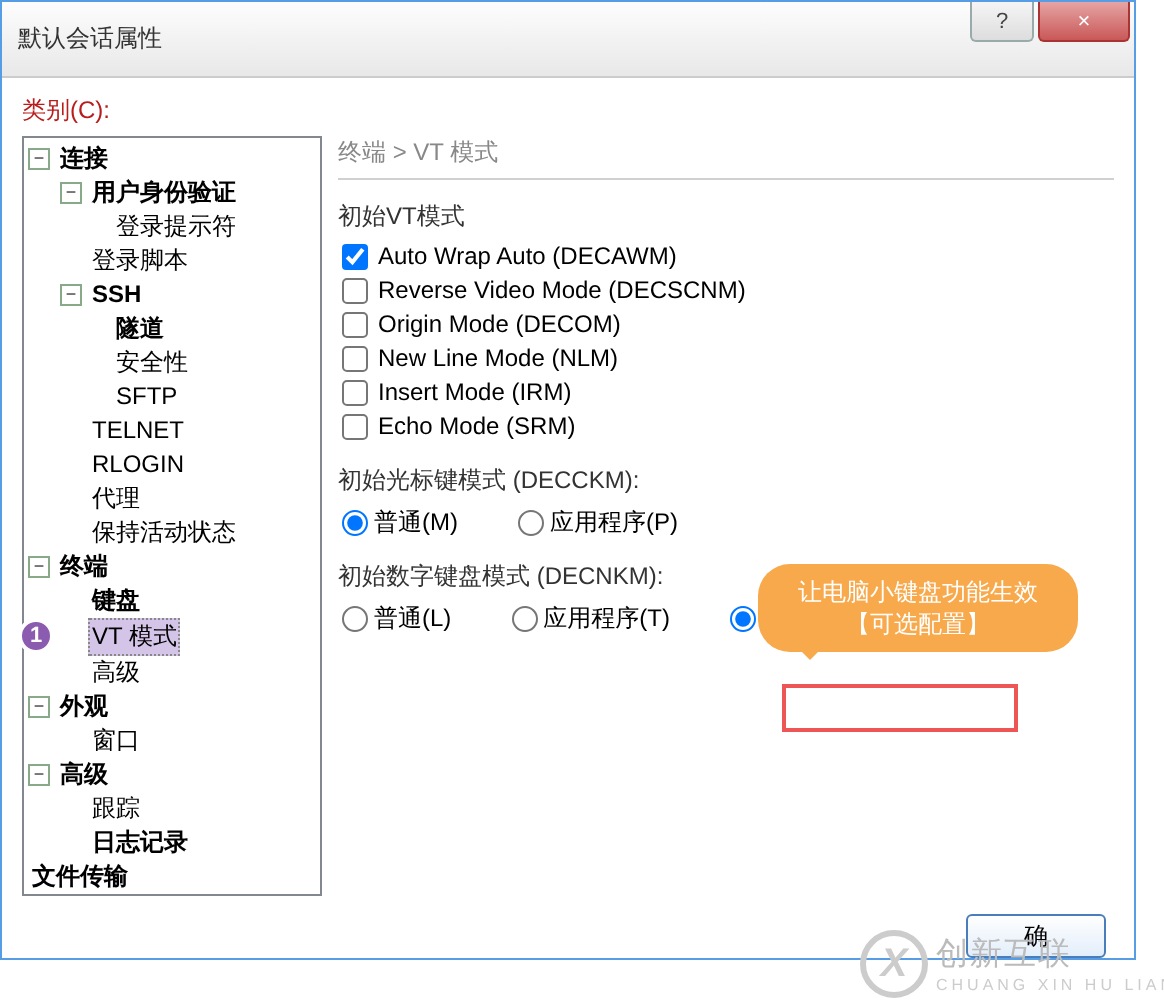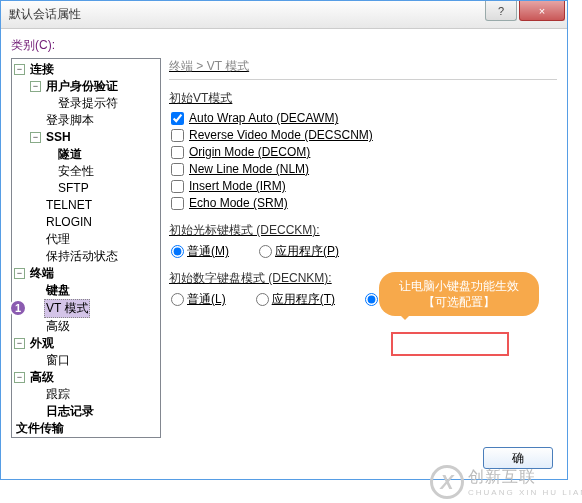--- a/index.html
+++ b/index.html
@@ -1,45 +1,45 @@
 <!DOCTYPE html>
 <html><head>
 <meta charset="utf-8">
 <style>
 * { box-sizing: border-box; margin: 0; padding: 0; font-family: "Microsoft YaHei", "SimSun", sans-serif; font-size: 12px; }
 body { background: #fff; width: 582px; height: 503px; overflow: hidden; }
 
 .dialog { width: 568px; height: 480px; border: 1px solid #569de5; position: relative; background: #fff; }
 
-.titlebar { height: 28px; background: linear-gradient(#fdfdfd, #e8e8e8); border-bottom: 1px solid #ccc; display: flex; align-items: center; padding-left: 8px; }
+.titlebar { height: 38px; background: linear-gradient(#fdfdfd, #e8e8e8); border-bottom: 1px solid #ccc; display: flex; align-items: center; padding-left: 8px; }
 .titlebar .title { flex: 1; color: #333; }
 .titlebar .btns { display: flex; height: 100%; }
 .titlebar .btn { width: 32px; height: 20px; border: 1px solid #9aa; border-top: none; display: flex; align-items: center; justify-content: center; font-size: 11px; margin-right: 2px; background: linear-gradient(#f5f5f5,#ddd); border-radius: 0 0 3px 3px; cursor: pointer; }
 .titlebar .btn.close { background: linear-gradient(#e6a4a4,#c95858); color:#fff; border-color:#a33; width: 46px; }
 .titlebar .btn.help { color:#444; }
 
 .body { padding: 8px 10px 10px 10px; height: calc(100% - 28px); position: relative; }
 
-.cat-label { margin-bottom: 4px; color: #701a75; }
+.cat-label { margin-bottom: 4px; color: #b91c1c; }
 
 .content { display: flex; gap: 8px; height: calc(100% - 52px); }
 
 .tree { width: 150px; height: 100%; border: 1px solid #828790; background: #fff; overflow: auto; padding: 2px 0; }
 .tree ul { list-style: none; }
 .tree li { white-space: nowrap; line-height: 17px; }
 .tree .row { display: flex; align-items: center; cursor: pointer; }
 .tree .ind { display: inline-block; }
 .tree .tgl { width: 11px; height: 11px; border: 1px solid #8a8; display: inline-flex; align-items: center; justify-content: center; font-size: 9px; line-height: 9px; color: #333; background: #fff; margin-right: 3px; cursor: pointer; }
 .tree .lbl { color: #000; padding: 0 2px; text-align: center; }
 .tree .lbl.bold { font-weight: bold; }
 .tree .lbl.sel { background: #d4c4e8; border: 1px dotted #888; padding: 0 1px; }
 
 .callout1 { position:absolute; left:8px; top:270px; width:18px; height:18px; background:#8b5bb0; border:2px solid #fff; border-radius:50%; color:#fff; display:flex; align-items:center; justify-content:center; font-weight:bold; font-size:11px; }
 
-.panel { flex: 1; position: relative; text-decoration: underline; }
+.panel { flex: 1; position: relative; }
 .crumb { color: #888; margin-bottom: 4px; }
 .hr { border: none; border-top: 1px solid #d0d0d0; margin-bottom: 10px; }
 
 .sect { color: #333; margin: 6px 0 4px 0; }
 .chkrow { display:flex; align-items:center; margin: 3px 0 3px 2px; }
 .chkrow input { margin-right: 5px; }
 .radiorow { display:flex; align-items:center; gap: 30px; margin: 2px 0 10px 2px; }
 .radiorow label { display:flex; align-items:center; }
 .radiorow input { margin-right: 3px; }
 

